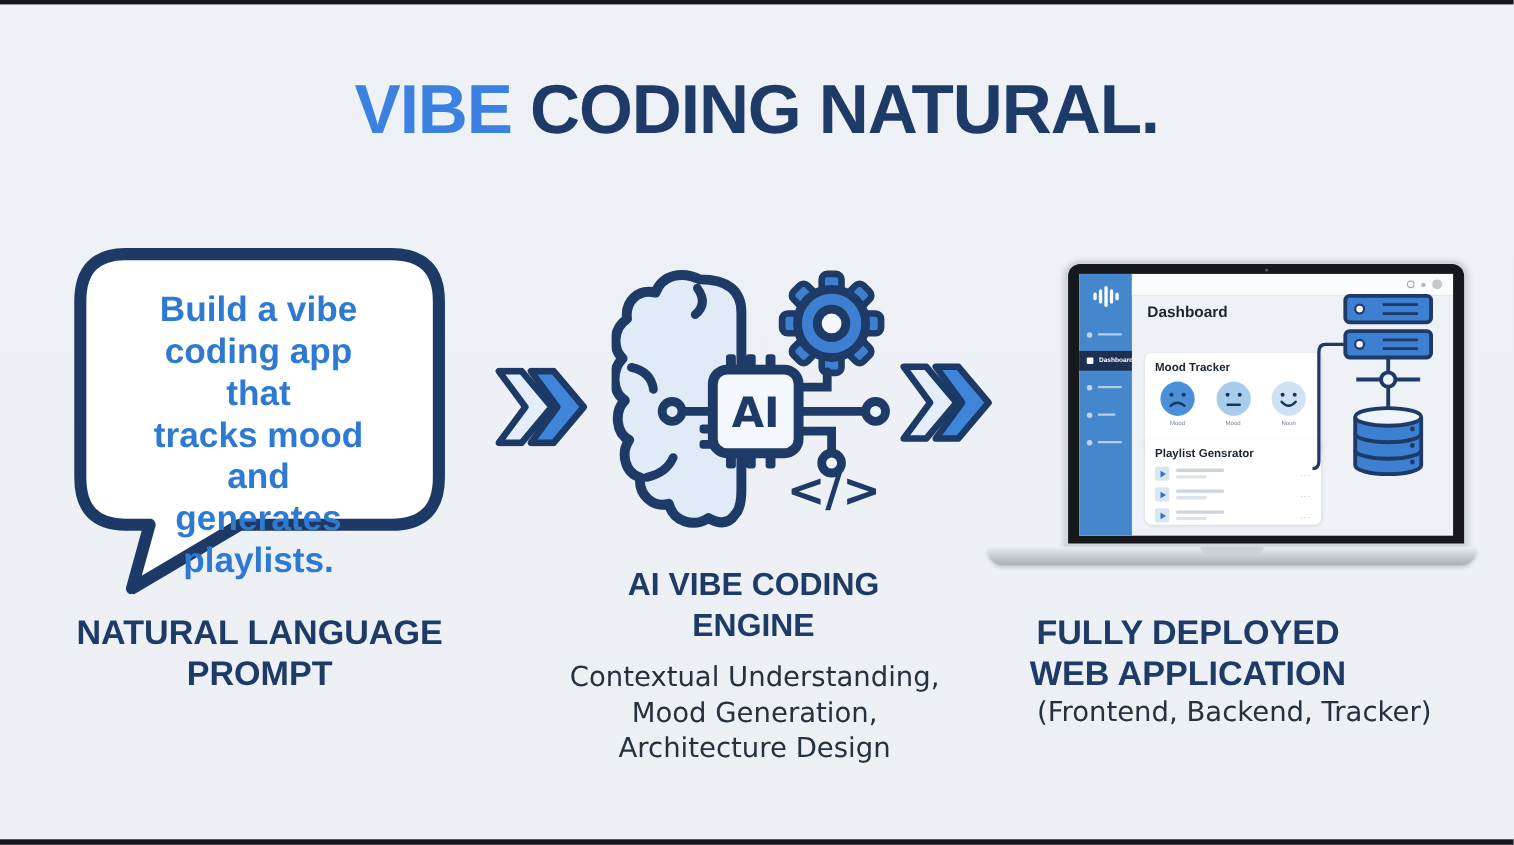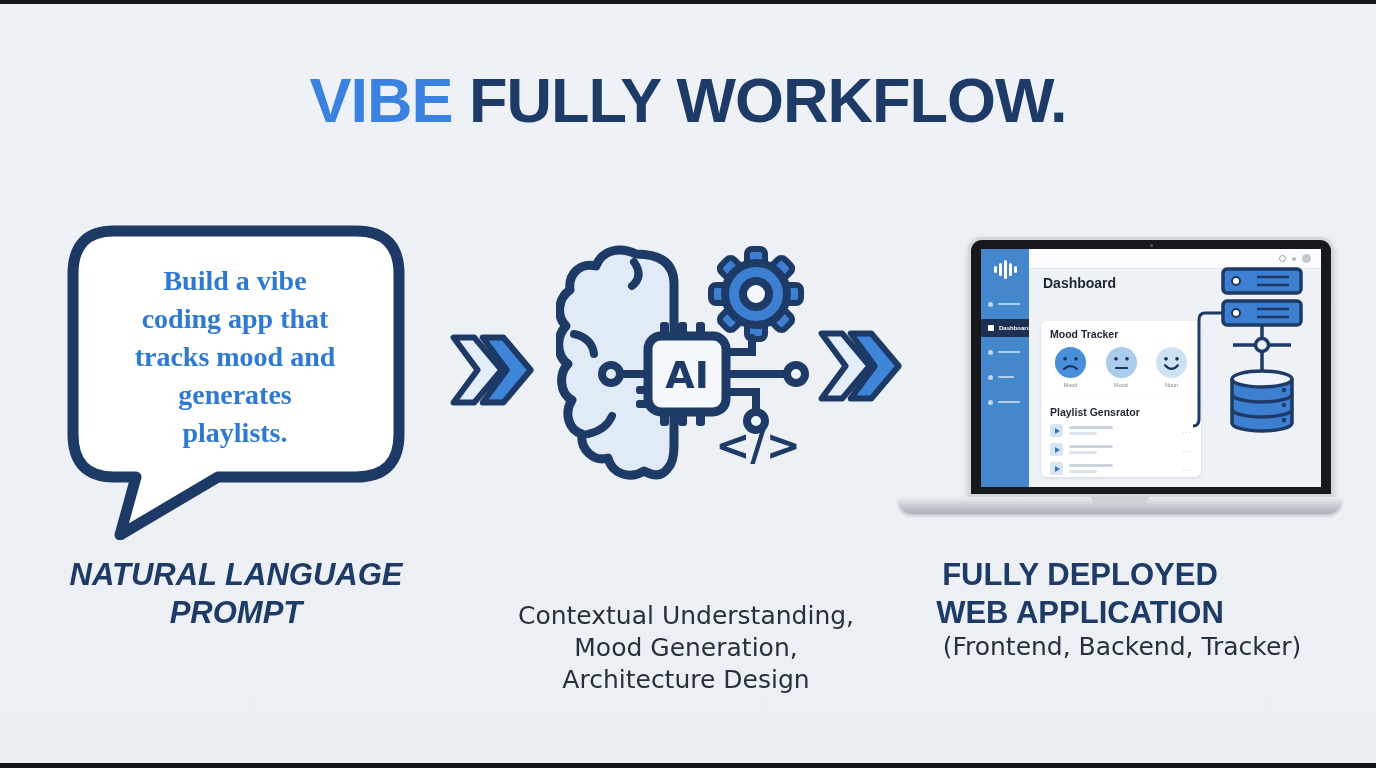--- a/index.html
+++ b/index.html
@@ -12,35 +12,35 @@
 
   
   .title { position:absolute; top:64px; left:0; width:100%; text-align:center;
            font-size:63px; font-weight:bold; letter-spacing:-1px; white-space:pre; }
   .title .hl { color:#3b82e0; }
   .title .rest { color:#1e3a66; }
 
   
   .bubble-svg { position:absolute; left:66px; top:224px; }
   .bubble-text { position:absolute; left:118px; top:262px; width:234px; text-align:center;
-                 font-family:Liberation Serif, serif; font-weight:bold; font-size:28px; line-height:38px;
+                 font-family:Liberation Sans, sans-serif; font-weight:bold; font-size:32px; line-height:38px;
                  color:#2e7ad2; white-space:pre-line; }
 
   
   .arrow { position:absolute; }
   .arrow-1 { left:450px; top:334px; }
   .arrow-2 { left:818px; top:330px; }
 
   
   .engine-svg { position:absolute; left:556px; top:240px; }
 
   
   .stage-label { position:absolute; text-align:center; font-weight:bold; color:#1e3a66;
                  white-space:pre-line; }
-  .label-1 { left:26px; top:556px; width:420px; font-size:31px; line-height:38px;font-style:italic; }
+  .label-1 { left:26px; top:556px; width:420px; font-size:31px; line-height:38px; }
   .label-2 { left:500px; top:514px; width:370px; font-size:29px; line-height:37px; }
   .label-3 { left:864px; top:556px; width:432px; font-size:31px; line-height:38px; }
   .stage-sublabel { position:absolute; text-align:center; font-family:"DejaVu Sans", sans-serif;
                     color:#26313f; white-space:pre-line; }
   .sub-2 { left:486px; top:600px; width:400px; font-size:25px; line-height:32px; }
   .sub-3 { left:906px; top:632px; width:432px; font-size:25px; }
 
   
   .laptop-screen { position:absolute; left:968px; top:237px; width:366px; height:260px;
                    background:#d3d7db; border-radius:14px 14px 0 0; padding:3px; box-shadow:0 2px 6px rgba(30,50,80,.18); }
@@ -92,21 +92,21 @@
 
   .infra-svg { position:absolute; left:212px; top:12px; }
 </style>
 </head>
 <body>
 
 <div class="canvas">
   <div class="edge-bar top"></div>
   <div class="edge-bar bottom"></div>
 
-  <div class="title"><span class="hl">VIBE</span><span class="rest"> FULLY WORKFLOW.</span></div>
+  <div class="title"><span class="hl">VIBE</span><span class="rest"> CODING NATURAL.</span></div>
 
   <svg class="bubble-svg" width="340" height="316" viewBox="0 0 340 316">
     <path d="M 48 7 H 290 Q 333 7 333 50 V 210 Q 333 253 290 253 H 152 L 54 311 L 70 253 H 48 Q 7 253 7 210 V 50 Q 7 7 48 7 Z" fill="#ffffff" stroke="#1d3a66" stroke-width="11" stroke-linejoin="round"></path>
   </svg>
   <div class="bubble-text">Build a vibe
 coding app that
 tracks mood and
 generates
 playlists.</div>
   <div class="stage-label label-1">NATURAL LANGUAGE
@@ -152,20 +152,22 @@
           <rect x="140" y="170" width="9" height="16" rx="3"></rect>
         <rect x="80" y="146" width="14" height="8" rx="3"></rect>
           <rect x="80" y="160" width="14" height="8" rx="3"></rect>
       </g>
       <rect x="92" y="96" width="78" height="76" rx="13" fill="#f4f8fc" stroke="#1e3a66" stroke-width="9"></rect>
       <text x="131" y="148" text-anchor="middle" font-family="DejaVu Sans, sans-serif" font-weight="bold" font-size="38" fill="#1e3a66">AI</text>
     </g>
 
     <text x="202" y="220" text-anchor="middle" font-family="DejaVu Sans, sans-serif" font-weight="bold" font-size="42" fill="#1e3a66">&lt;/&gt;</text>
   </svg>
+  <div class="stage-label label-2">AI VIBE CODING
+ENGINE</div>
   <div class="stage-sublabel sub-2">Contextual Understanding,
 Mood Generation,
 Architecture Design</div>
 
   <svg class="arrow arrow-2" width="86" height="72" viewBox="0 0 100 84">
     <path d="M4 4 L28 4 L60 42 L28 80 L4 80 L32 42 Z" fill="#e3eefa" stroke="#1d3a66" stroke-width="7" stroke-linejoin="round"></path>
     <path d="M38 4 L62 4 L94 42 L62 80 L38 80 L66 42 Z" fill="#3f85da" stroke="#1d3a66" stroke-width="7" stroke-linejoin="round"></path>
   </svg>
 
   <div class="laptop-screen">

